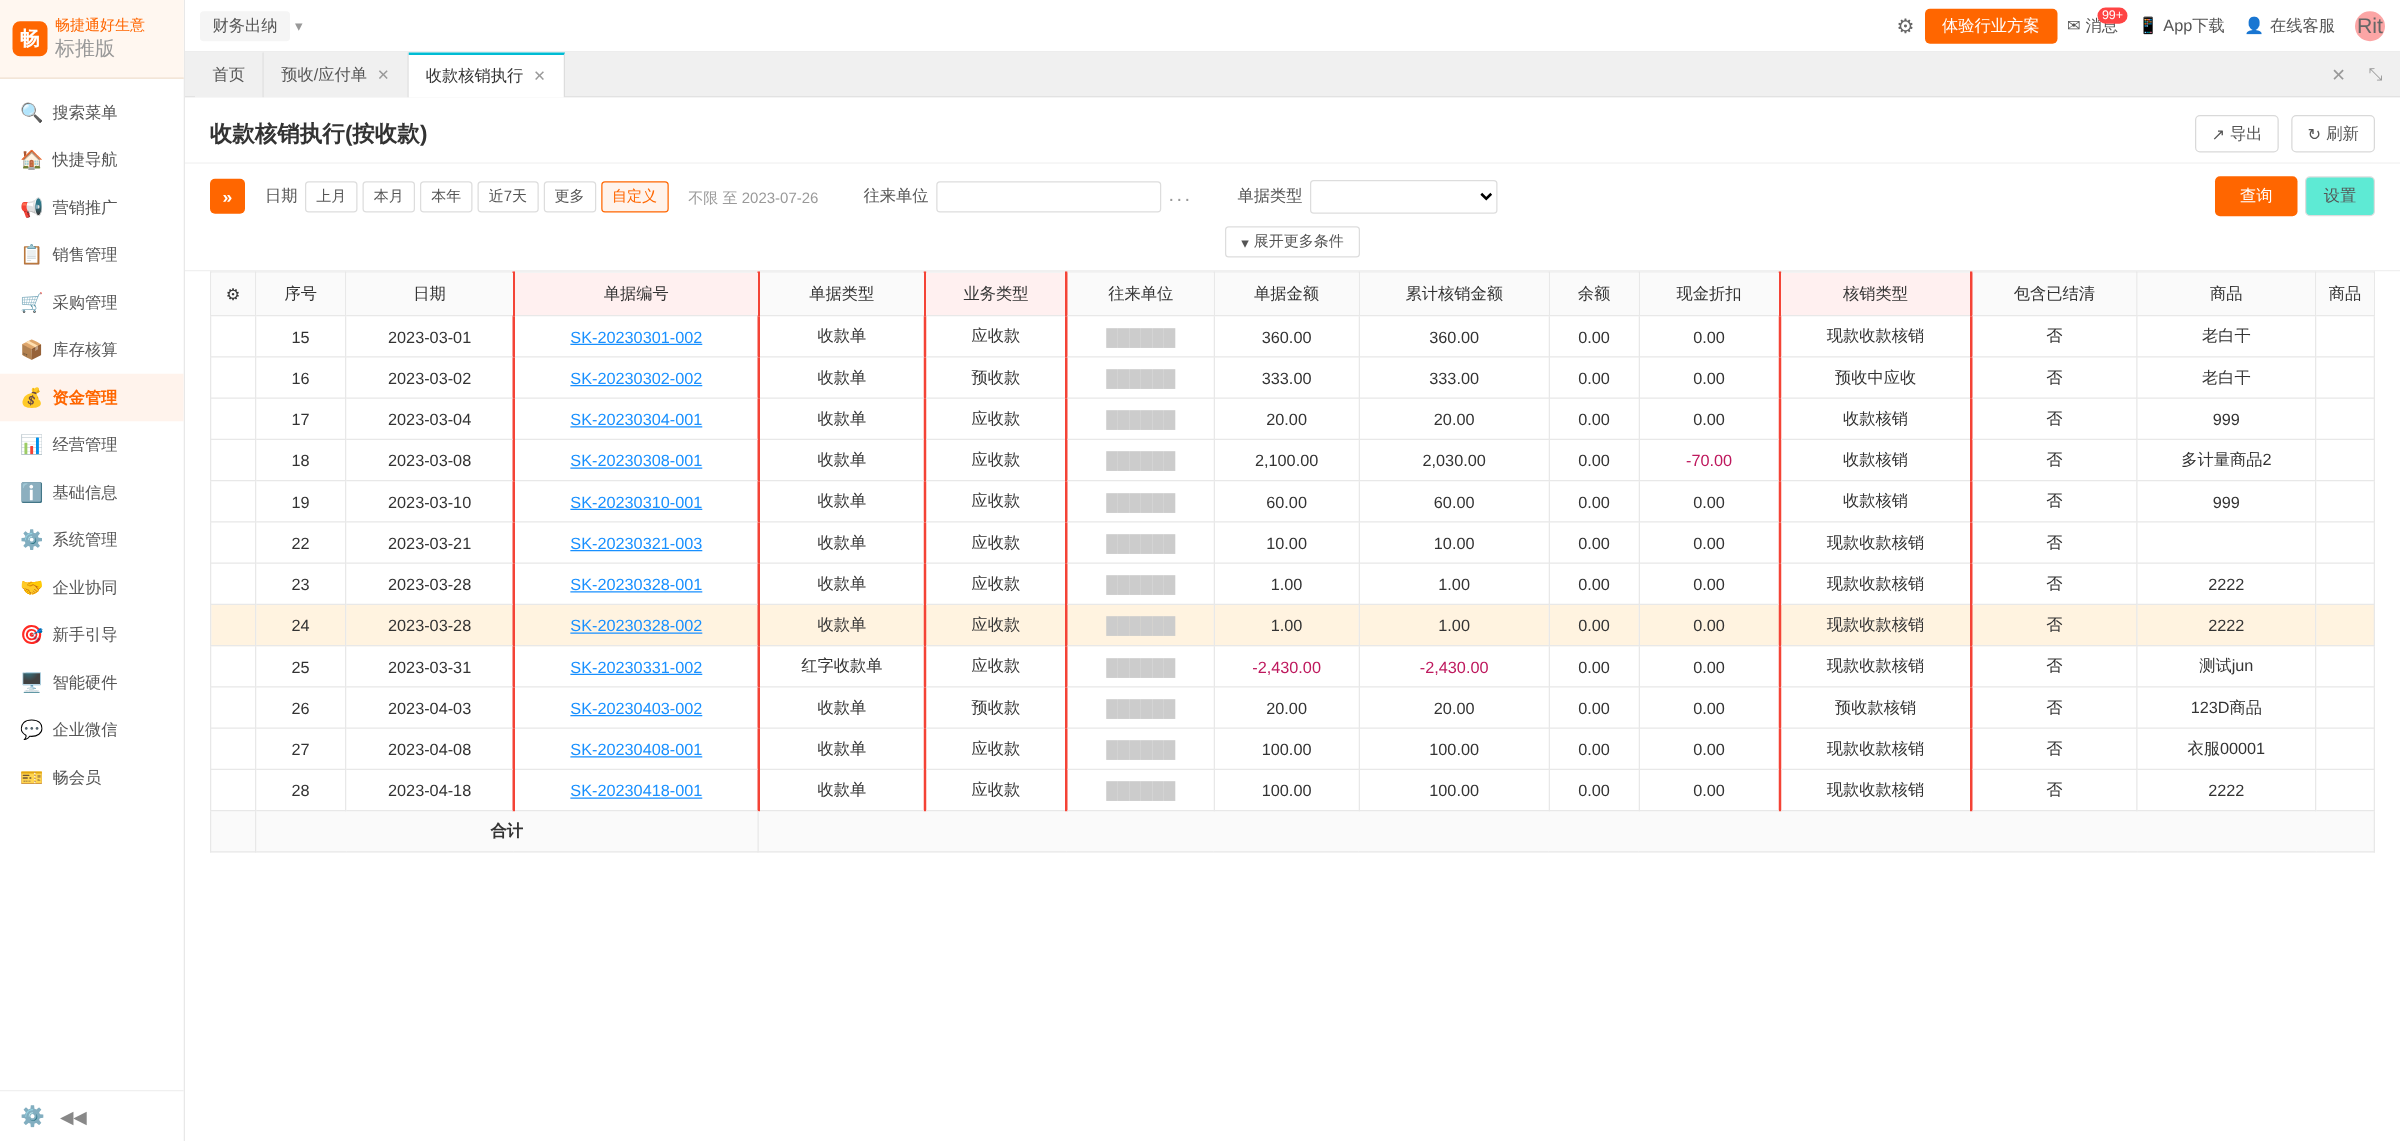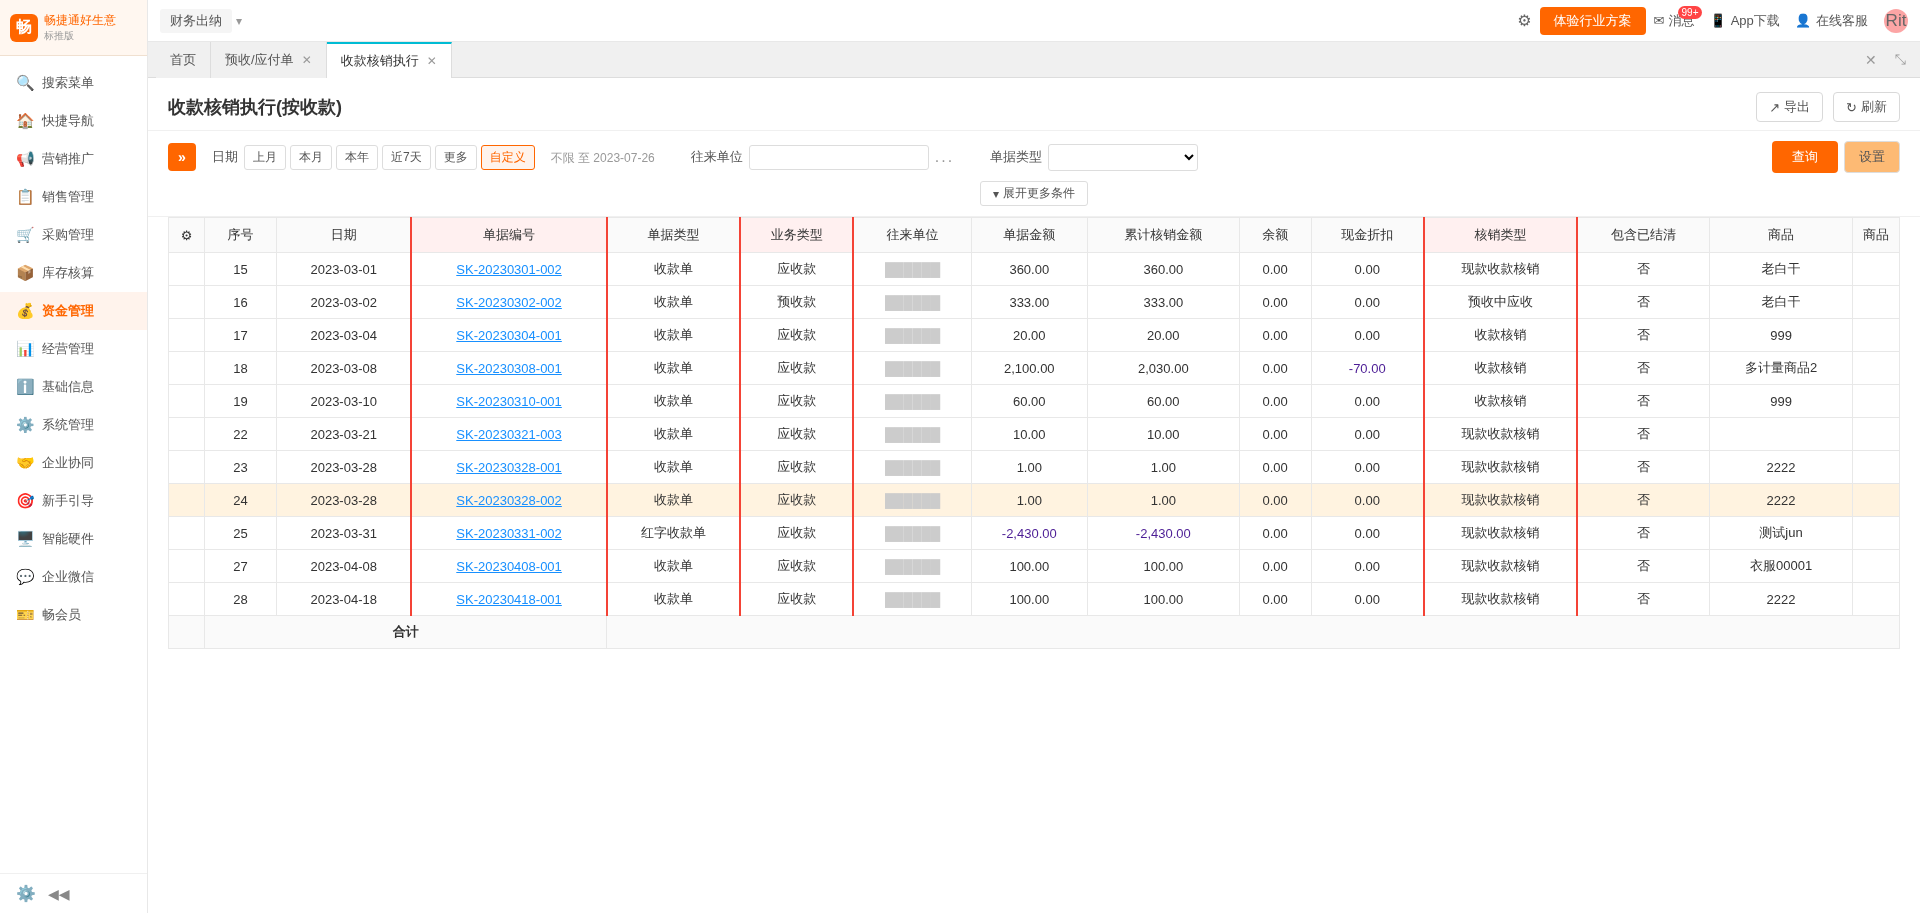--- a/index.html
+++ b/index.html
@@ -55,49 +55,49 @@
     .filter-field { display: flex; align-items: center; gap: 6px; }
     .filter-label { color: #555; font-size: 13px; white-space: nowrap; }
     .filter-date-group { display: flex; align-items: center; gap: 4px; }
     .filter-date-btn { padding: 3px 8px; border: 1px solid #ddd; background: #fff; border-radius: 3px; cursor: pointer; font-size: 12px; color: #555; }
     .filter-date-custom { padding: 3px 8px; border: 1px solid #ff6600; background: #fff3ec; border-radius: 3px; cursor: pointer; font-size: 12px; color: #ff6600; }
     .filter-date-range { color: #999; font-size: 12px; margin-top: 2px; }
     .filter-input { border: 1px solid #ddd; border-radius: 3px; padding: 4px 8px; font-size: 13px; width: 180px; }
     .filter-select { border: 1px solid #ddd; border-radius: 3px; padding: 4px 8px; font-size: 13px; min-width: 150px; background: #fff; }
     .filter-dots { color: #999; font-size: 16px; letter-spacing: 2px; }
     .filter-query-btn { background: #ff6600; color: white; border: none; padding: 6px 20px; border-radius: 4px; cursor: pointer; font-size: 13px; }
-    .filter-setting-btn { background: #fdba74; color: #555; border: 1px solid #ddd; padding: 6px 14px; border-radius: 4px; cursor: pointer; font-size: 13px; }
+    .filter-setting-btn { background: #5eead4; color: #555; border: 1px solid #ddd; padding: 6px 14px; border-radius: 4px; cursor: pointer; font-size: 13px; }
     .filter-expand-more { display: flex; align-items: center; justify-content: center; margin-top: 8px; }
     .filter-expand-more-btn { display: flex; align-items: center; gap: 4px; color: #555; cursor: pointer; font-size: 12px; border: 1px solid #ddd; padding: 3px 12px; border-radius: 3px; background: #fff; }
 
     
     .table-wrapper { flex: 1; overflow: auto; padding: 0 20px 10px; }
     table { width: 100%; border-collapse: collapse; font-size: 13px; }
     thead tr { background: #fafafa; }
     th { padding: 8px 10px; text-align: center; border: 1px solid #e8e8e8; color: #333; font-weight: 500; white-space: nowrap; position: sticky; top: 0; background: #fafafa; z-index: 1; }
     td { padding: 7px 10px; text-align: center; border: 1px solid #e8e8e8; color: #333; white-space: nowrap; }
     tr.highlighted td { background: #fff3e0; }
     .link-cell { color: #1890ff; cursor: pointer; text-decoration: underline; }
-    .negative { color: #4c1d95; }
+    .negative { color: #be185d; }
     .table-footer { background: #fafafa; font-weight: bold; }
 
     
     .table-wrapper::-webkit-scrollbar { height: 8px; width: 8px; }
     .table-wrapper::-webkit-scrollbar-track { background: #f1f1f1; }
     .table-wrapper::-webkit-scrollbar-thumb { background: #ccc; border-radius: 4px; }
   </style>
 </head>
 <body>
 
 <div class="sidebar">
   <div class="sidebar-logo">
     <div class="sidebar-logo-icon">畅</div>
     <div>
       <div style="font-size:12px;font-weight:normal;color:#ff6600;">畅捷通好生意</div>
-      <div style="font-size:10px;color:#999;">标推版</div>
+      <div style="font-size:16px;color:#999;">标推版</div>
     </div>
   </div>
   <div class="sidebar-nav">
     <div class="sidebar-item">
       <span class="sidebar-item-icon">🔍</span>
       <span>搜索菜单</span>
     </div>
     <div class="sidebar-item">
       <span class="sidebar-item-icon">🏠</span>
       <span>快捷导航</span>
@@ -440,20 +440,37 @@
               <td class="negative">-2,430.00</td>
               <td>0.00</td>
               <td>0.00</td>
               <td style="border-left: 2px solid rgb(244, 67, 54); border-right: 2px solid rgb(244, 67, 54);">现款收款核销</td>
               <td>否</td>
               <td>测试jun</td>
               <td style="width: 30px;"></td>
             </tr>
             <tr>
               <td></td>
+              <td>26</td>
+              <td>2023-04-03</td>
+              <td class="link-cell" style="border-left: 2px solid rgb(244, 67, 54); border-right: 2px solid rgb(244, 67, 54);">SK-20230403-002</td>
+              <td>收款单</td>
+              <td style="border-left: 2px solid rgb(244, 67, 54); border-right: 2px solid rgb(244, 67, 54);">预收款</td>
+              <td style="color: rgb(204, 204, 204);">██████</td>
+              <td>20.00</td>
+              <td>20.00</td>
+              <td>0.00</td>
+              <td>0.00</td>
+              <td style="border-left: 2px solid rgb(244, 67, 54); border-right: 2px solid rgb(244, 67, 54);">预收款核销</td>
+              <td>否</td>
+              <td>123D商品</td>
+              <td style="width: 30px;"></td>
+            </tr>
+            <tr>
+              <td></td>
               <td>27</td>
               <td>2023-04-08</td>
               <td class="link-cell" style="border-left: 2px solid rgb(244, 67, 54); border-right: 2px solid rgb(244, 67, 54);">SK-20230408-001</td>
               <td>收款单</td>
               <td style="border-left: 2px solid rgb(244, 67, 54); border-right: 2px solid rgb(244, 67, 54);">应收款</td>
               <td style="color: rgb(204, 204, 204);">██████</td>
               <td>100.00</td>
               <td>100.00</td>
               <td>0.00</td>
               <td>0.00</td>

